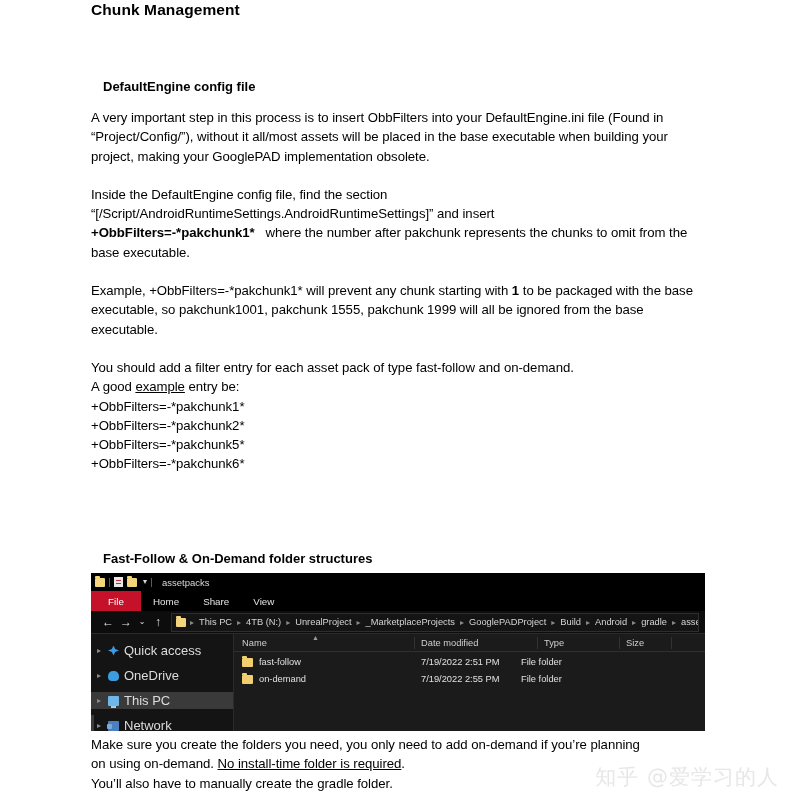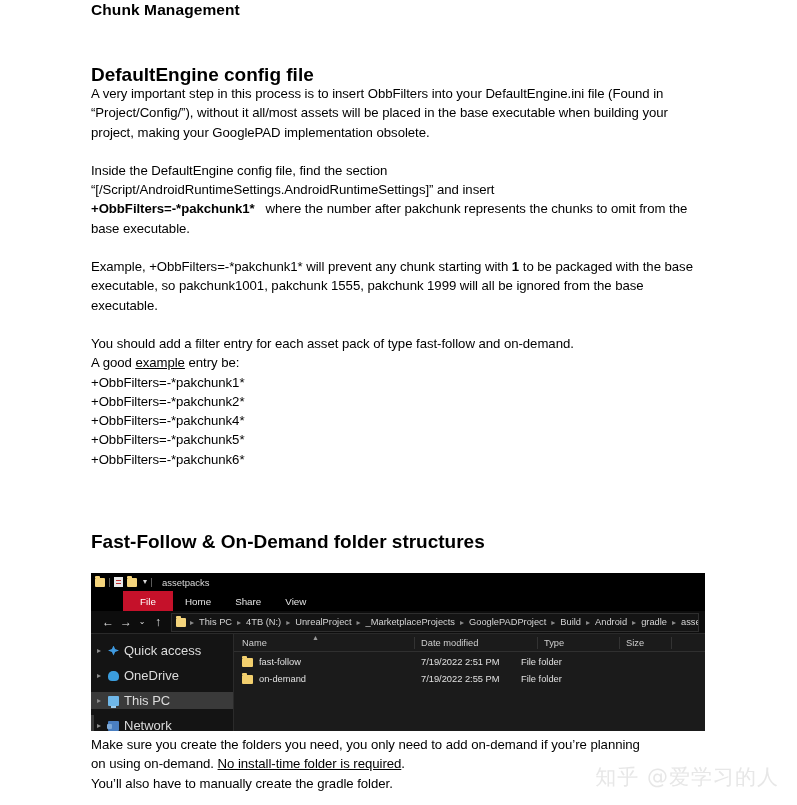--- a/index.html
+++ b/index.html
@@ -29,24 +29,24 @@
   }
   .h1 {
     font-size: 15.5px;
     font-weight: bold;
     line-height: 19px;
     margin: 0;
     padding-top: 0px;
     letter-spacing: 0.1px;
   }
   .h2 {
-    font-size: 19px;
+    font-size: 13px;
     font-weight: bold;
     line-height: 19px;
-    margin: 0;
+    margin: 12px;
     letter-spacing: 0px;
   }
   .p {
     font-size: 13.2px;
     line-height: 19.3px;
     margin: 0;
     letter-spacing: -0.05px;
   }
   .spacer-lg { height: 46px; }
   .spacer-para { height: 19px; }
@@ -114,21 +114,20 @@
     color: #d9d9d9;
     font-size: 9.5px;
     margin-left: 6px;
     white-space: nowrap;
   }
   .ex-ribbon {
     height: 20px;
     background: #000000;
     display: flex;
     align-items: stretch;
-    padding-left: 32px;
   }
   .rb-file {
     background: #c5112a;
     color: #ffffff;
     font-size: 9.8px;
     display: flex;
     align-items: center;
     justify-content: center;
     width: 50px;
   }
@@ -357,21 +356,20 @@
 
     <div class="p"><span>Example, +ObbFilters=-*pakchunk1* will prevent any chunk starting with </span><b class="inline">1</b><span> to be packaged with the base executable, so pakchunk1001, pakchunk 1555, pakchunk 1999 will all be ignored from the base executable.</span></div>
 
     <div class="spacer-para"></div>
 
     <div class="p">You should add a filter entry for each asset pack of type fast-follow and on-demand.</div>
     <div class="p"><span>A good </span><span class="u">example</span><span> entry be:</span></div>
 
     <div class="p">+ObbFilters=-*pakchunk1*</div>
     <div class="p">+ObbFilters=-*pakchunk2*</div>
-    <div class="p">+ObbFilters=-*pakchunk4*</div>
     <div class="p">+ObbFilters=-*pakchunk5*</div>
     <div class="p">+ObbFilters=-*pakchunk6*</div>
 
     <div class="spacer-block"></div>
 
     <div class="h2">Fast-Follow &amp; On-Demand folder structures</div>
   </div>
 
   <div class="explorer">
 

